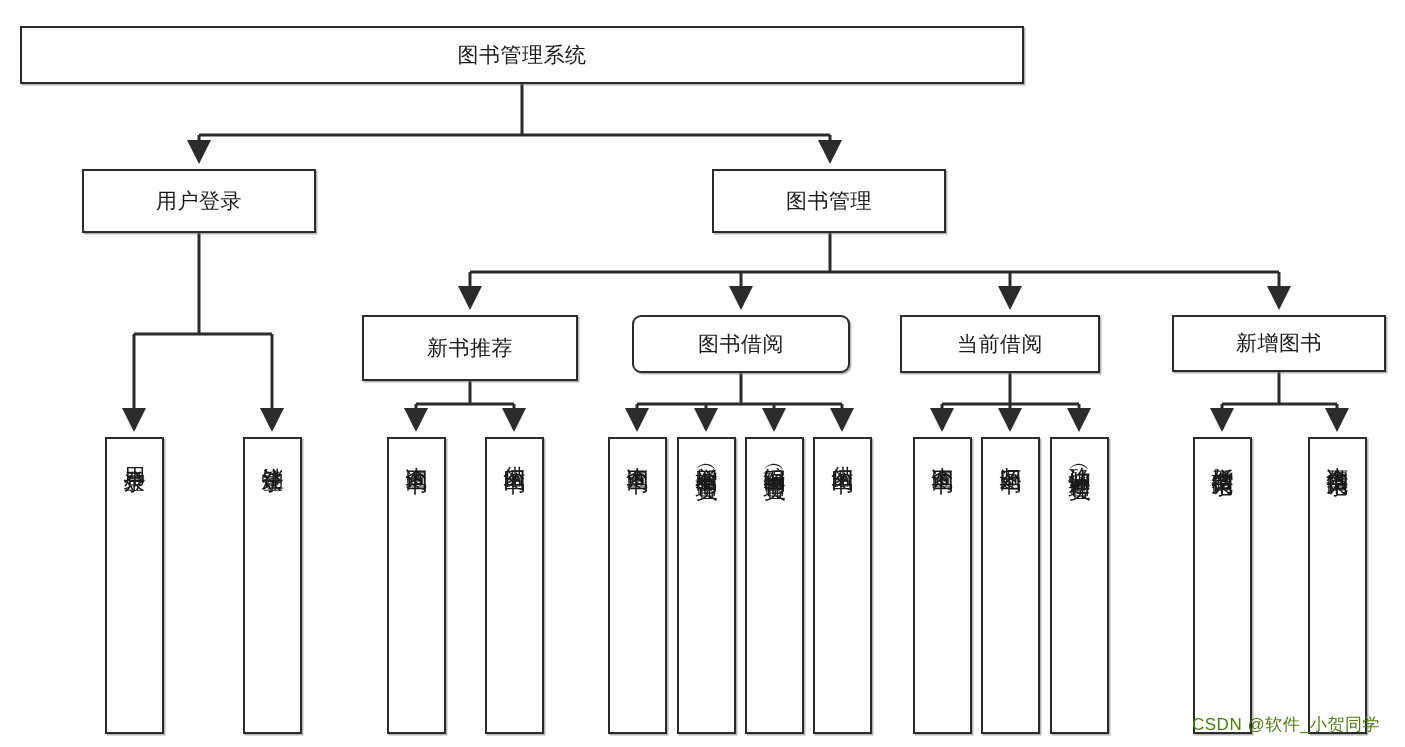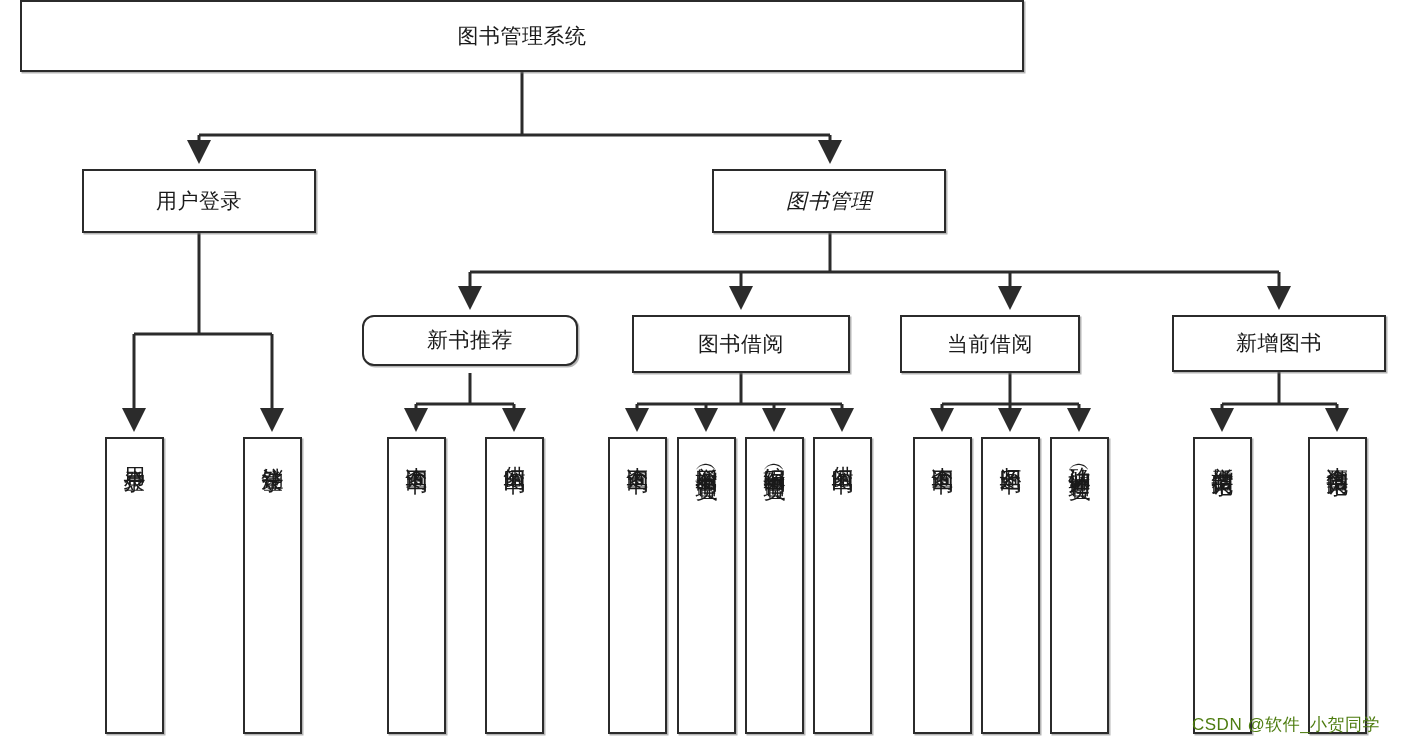--- a/index.html
+++ b/index.html
@@ -116,38 +116,38 @@
       <path d="M1079,404 L1079,428" marker-end="url(#arrow)"></path>
 
       <path d="M1279,372 L1279,404"></path>
       <path d="M1222,404 L1337,404"></path>
       <path d="M1222,404 L1222,428" marker-end="url(#arrow)"></path>
       <path d="M1337,404 L1337,428" marker-end="url(#arrow)"></path>
 
     </g>
   </svg>
 
-  <div class="node horiz" style="left:20px; top:0; width:1004px; height:72px;font-family:Liberation Serif, serif;">
+  <div class="node horiz" style="left:20px; top:26px; width:1004px; height:58px;font-family:Liberation Serif, serif;">
     <span class="lbl">图书管理系统</span>
   </div>
 
   <div class="node horiz" style="left:82px; top:169px; width:234px; height:64px;">
     <span class="lbl">用户登录</span>
   </div>
-  <div class="node horiz" style="left:712px; top:169px; width:234px; height:64px;font-style:italic;">
+  <div class="node horiz" style="left:712px; top:169px; width:234px; height:64px;">
     <span class="lbl">图书管理</span>
   </div>
 
-  <div class="node horiz" style="left:362px; top:315px; width:216px; height:51px;border-radius:12px;">
+  <div class="node horiz" style="left:362px; top:315px; width:216px; height:66px;">
     <span class="lbl">新书推荐</span>
   </div>
-  <div class="node horiz" style="left:632px; top:315px; width:218px; height:58px;">
+  <div class="node horiz" style="left:632px; top:315px; width:218px; height:58px;border-radius:9px;">
     <span class="lbl">图书借阅</span>
   </div>
-  <div class="node horiz" style="left:900px; top:315px; width:180px; height:58px;">
+  <div class="node horiz" style="left:900px; top:315px; width:200px; height:58px;">
     <span class="lbl">当前借阅</span>
   </div>
   <div class="node horiz" style="left:1172px; top:315px; width:214px; height:57px;">
     <span class="lbl">新增图书</span>
   </div>
 
   <div class="node vert" style="left:105px; top:437px; width:59px; height:297px;">
     <span class="lbl">用户登录</span>
   </div>
   <div class="node vert" style="left:243px; top:437px; width:59px; height:297px;">

